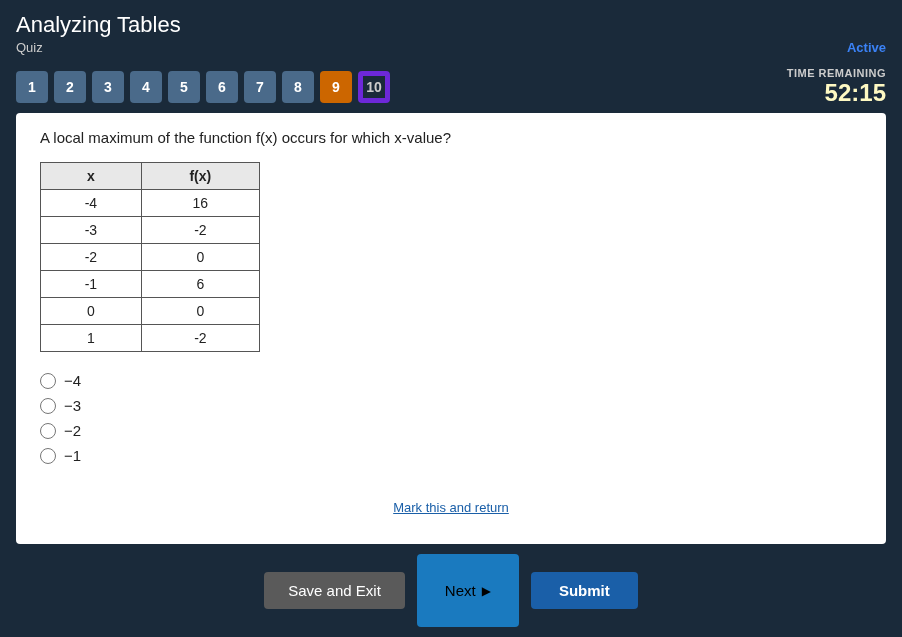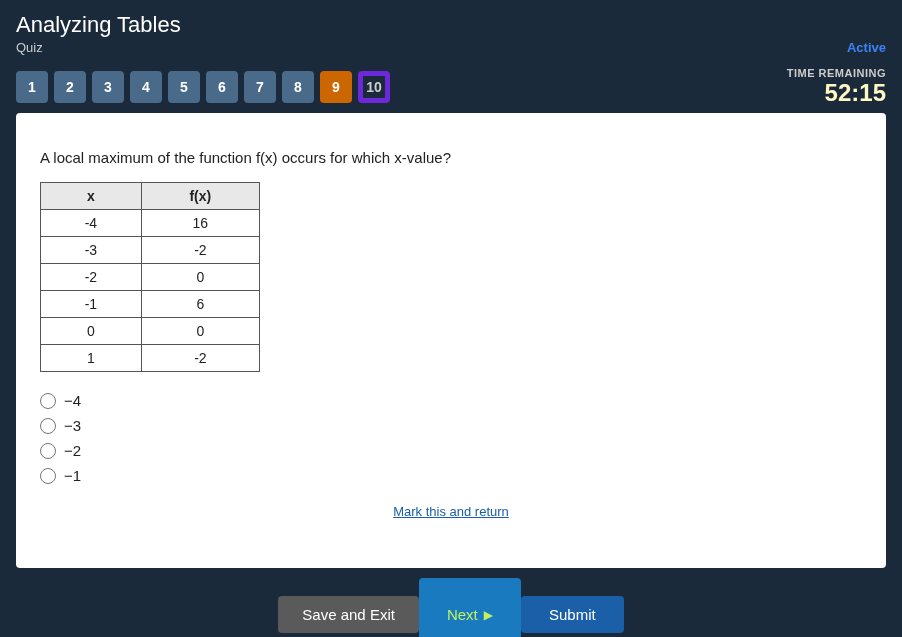--- a/index.html
+++ b/index.html
@@ -90,21 +90,21 @@
     .time-value {
       font-size: 24px;
       font-weight: bold;
       color: #fef9c3;
     }
 
     .main-content {
       background: white;
       margin: 0 16px 0 16px;
       border-radius: 4px;
-      padding: 36px 24px;
+      padding: 16px 24px;
       flex: 1;
       display: flex;
       flex-direction: column;
     }
 
     .question-text {
       font-size: 15px;
       color: #222;
       margin-bottom: 16px;
     }
@@ -165,35 +165,36 @@
       border: none;
       margin-bottom: 13px;
     }
 
     .bottom-bar {
       background: #1a2a3a;
       padding: 10px 16px;
       display: flex;
       align-items: center;
       justify-content: center;
+      gap: 12px;
     }
 
     .btn-save {
       background: #5a5a5a;
       color: white;
       border: none;
       padding: 10px 24px;
       border-radius: 4px;
       font-size: 15px;
       cursor: pointer;
     }
 
     .btn-next {
       background: #1a7abf;
-      color: #bef264;
+      color: #000000;
       border: none;
       padding: 28px 28px;
       border-radius: 4px;
       font-size: 15px;
       cursor: pointer;
       display: flex;
       align-items: center;
       gap: 6px;
     }
 
@@ -202,21 +203,21 @@
       font-size: 12px;
     }
 
     .btn-submit {
       background: #1a5fa8;
       color: white;
       border: none;
       padding: 10px 28px;
       border-radius: 4px;
       font-size: 15px;
-      font-weight: normal;
+      font-weight: bold;
       cursor: pointer;
     }
   </style>
 </head>
 <body>
 
 <div class="header">
   <div class="app-title">Analyzing Tables</div>
   <div class="quiz-status">
     <span class="quiz-label">Quiz</span>

